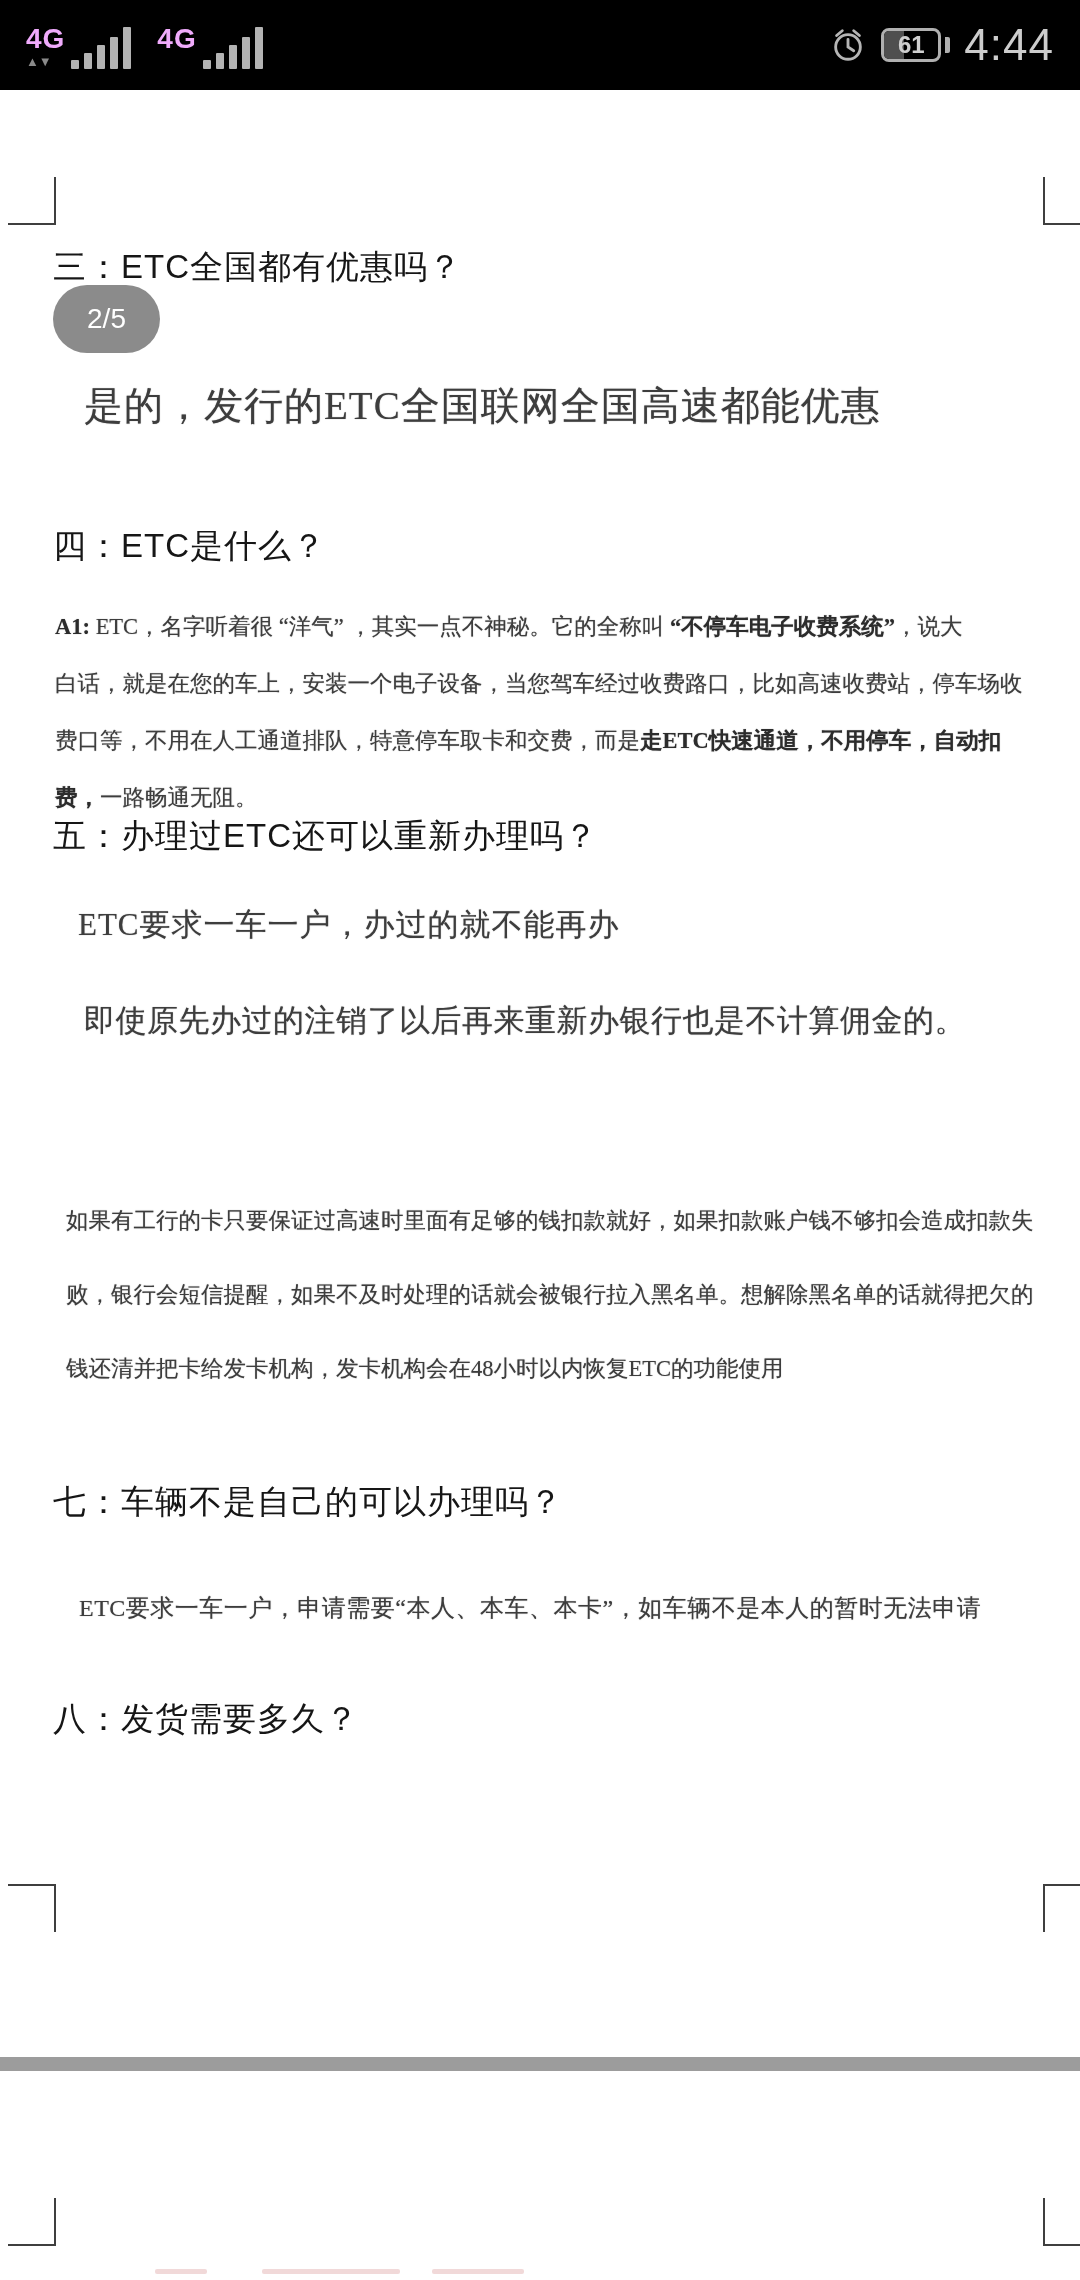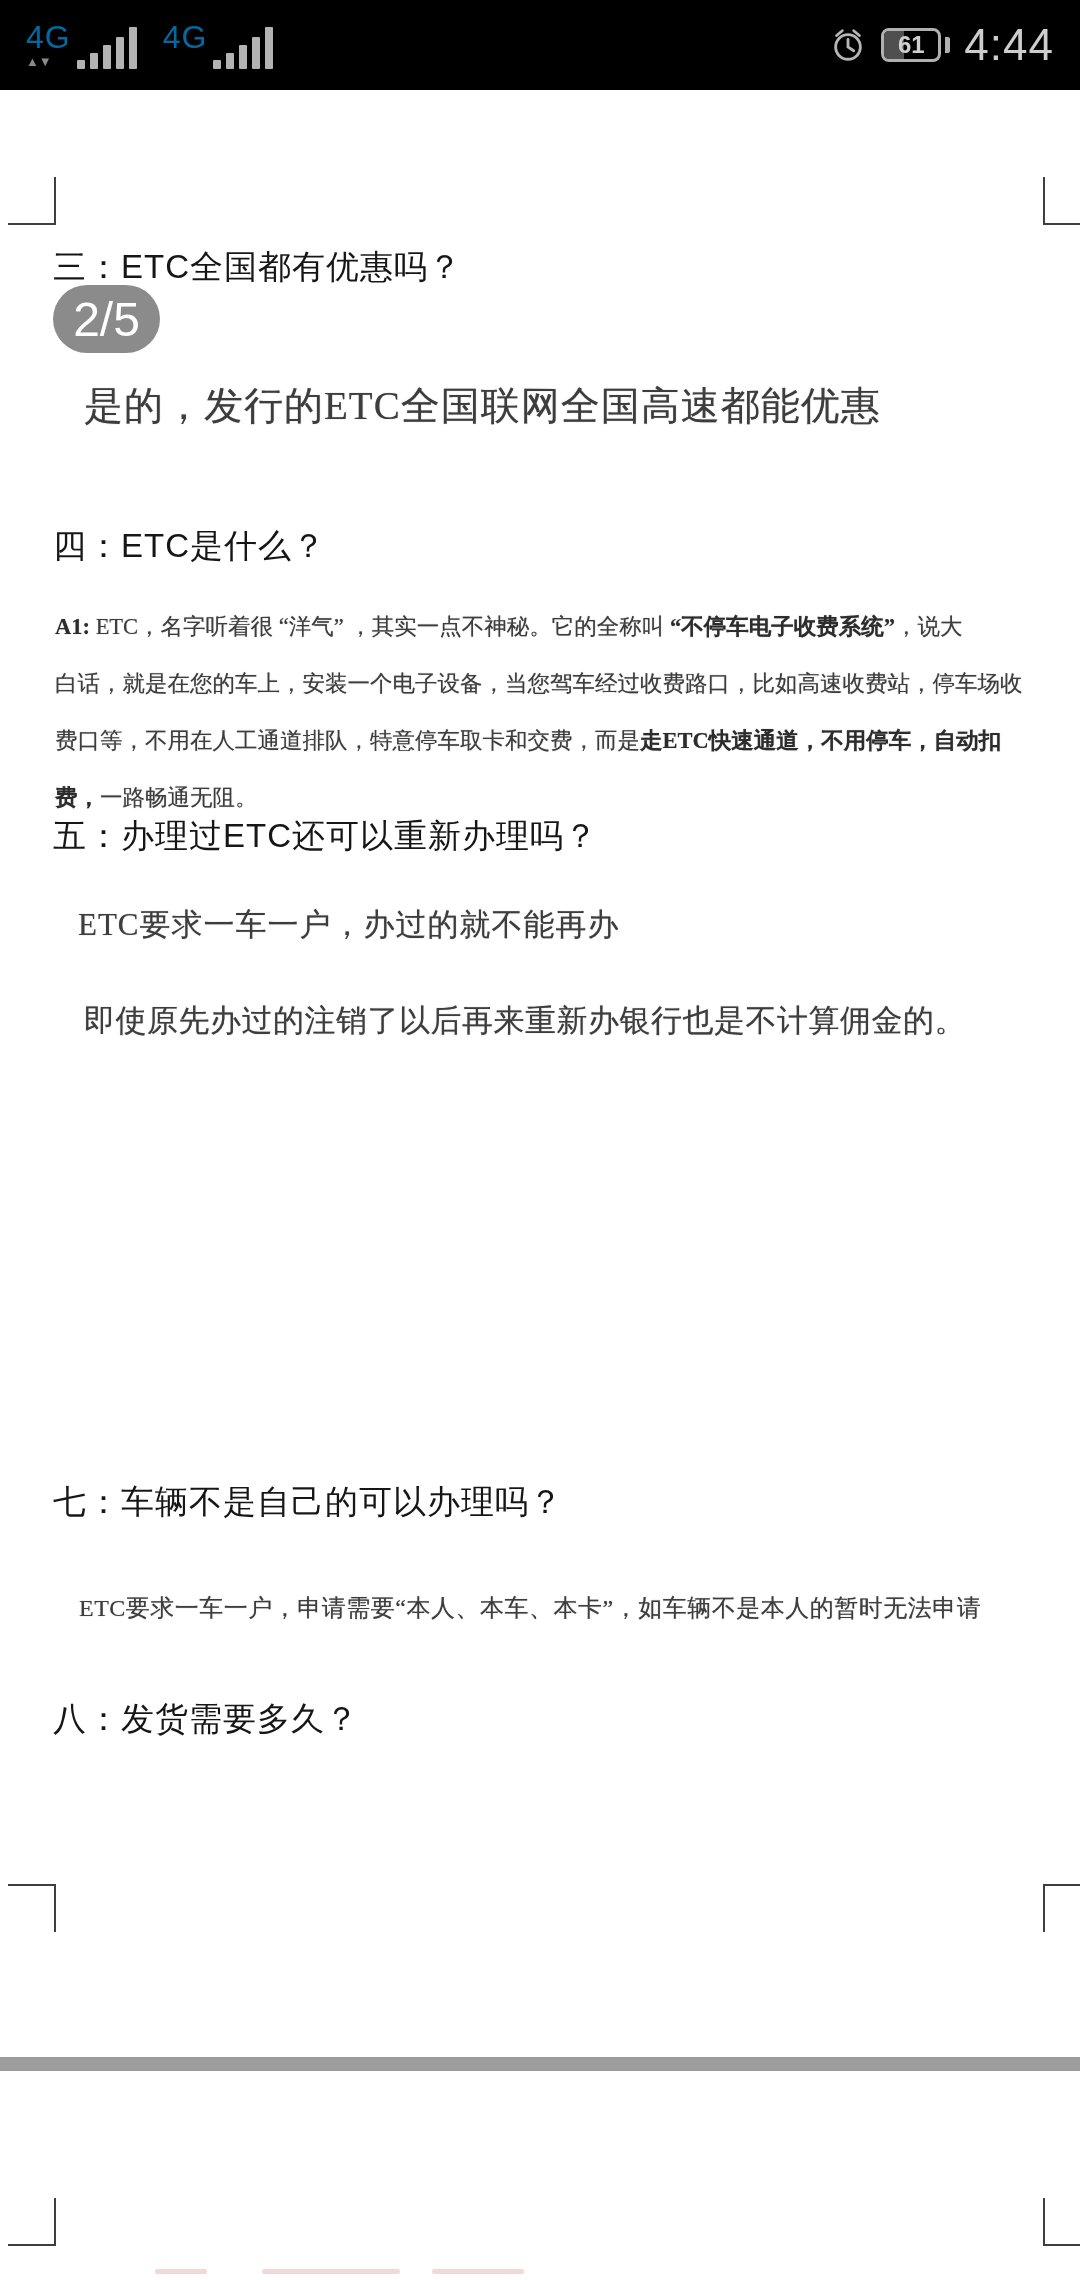--- a/index.html
+++ b/index.html
@@ -5,21 +5,21 @@
   html,body{margin:0;padding:0;background:#fff;}
   .screen{position:relative;width:1080px;height:2280px;background:#ffffff;overflow:hidden;
           font-family:"Liberation Sans","DejaVu Sans",sans-serif;}
   
   .status-bar{position:absolute;left:0;top:0;width:1080px;height:90px;background:#000;
               display:flex;align-items:center;justify-content:space-between;
               padding:0 26px;box-sizing:border-box;}
   .sb-left{display:flex;align-items:center;gap:26px;}
   .sig{display:flex;align-items:flex-end;gap:6px;}
   .sig-txt{display:flex;flex-direction:column;align-items:flex-start;line-height:1;}
-  .sig-4g{color:#0369a1;font-size:32px;font-weight:normal;letter-spacing:1px;}
+  .sig-4g{color:#f0abfc;font-size:28px;font-weight:bold;letter-spacing:1px;}
   .sig-arrows{color:#8a8a8a;font-size:13px;letter-spacing:0;margin-top:2px;height:14px;}
   .bars{display:flex;align-items:flex-end;gap:5px;height:48px;}
   .bars i{display:block;width:8px;background:#b3b3b3;border-radius:1px;}
   .sb-right{display:flex;align-items:center;gap:14px;}
   .clock-ico{width:38px;height:38px;}
   .battery{position:relative;width:60px;height:34px;border:3px solid #b0b0b0;border-radius:8px;
            display:flex;align-items:center;justify-content:center;box-sizing:border-box;}
   .battery .fill{position:absolute;left:0;top:0;bottom:0;width:36%;background:#4f4f4f;border-radius:5px 0 0 5px;}
   .battery .lvl{position:relative;color:#cfcfcf;font-size:24px;font-weight:bold;z-index:1;}
   .battery-nub{width:5px;height:16px;background:#b0b0b0;border-radius:0 2px 2px 0;margin-left:-10px;}
@@ -32,21 +32,21 @@
   .c-bl{border-right:2px solid #3f3f3f;border-top:2px solid #3f3f3f;}
   .c-br{border-left:2px solid #3f3f3f;border-top:2px solid #3f3f3f;}
   .q-head{position:absolute;left:53px;color:#161616;font-size:33px;font-weight:500;
           letter-spacing:1px;white-space:nowrap;}
   .photo{position:absolute;color:#3d3d3d;white-space:nowrap;
          font-family:"Liberation Serif","DejaVu Serif",serif;
          text-shadow:0 0 1px rgba(60,60,60,.55);filter:blur(.3px);}
   .photo b{font-weight:bold;color:#2c2c2c;}
   .badge{position:absolute;left:53px;top:285px;width:107px;height:68px;border-radius:34px;
          background:#8b8b8b;display:flex;align-items:center;justify-content:center;
-         color:#fff;font-size:48px;}
+         color:#fff;font-size:28px;}
   .sep-bar{position:absolute;left:0;top:2057px;width:1080px;height:14px;background:#9c9c9c;}
   .pink{position:absolute;height:5px;background:#e6b9b9;opacity:.55;border-radius:2px;}
 </style>
 </head>
 <body>
 
 <div class="screen">
 
   <div class="status-bar">
     <div class="sb-left">
@@ -110,20 +110,25 @@
       <div><b>A1:</b><span> ETC，名字听着很 “洋气” ，其实一点不神秘。它的全称叫 </span><b>“不停车电子收费系统”</b><span>，说大</span></div>
       <div><span>白话，就是在您的车上，安装一个电子设备，当您驾车经过收费路口，比如高速收费站，停车场收</span></div>
       <div><span>费口等，不用在人工通道排队，特意停车取卡和交费，而是</span><b>走ETC快速通道，不用停车，自动扣</b></div>
       <div><b>费，</b><span>一路畅通无阻。</span></div>
     </div>
 
     <div class="q-head" style="top:724px;">五：办理过ETC还可以重新办理吗？</div>
     <div class="photo" style="left:78px;top:814px;font-size:31px;letter-spacing:1px;">ETC要求一车一户，办过的就不能再办</div>
     <div class="photo" style="left:84px;top:910px;font-size:31px;letter-spacing:0.5px;">即使原先办过的注销了以后再来重新办银行也是不计算佣金的。</div>
 
+    <div class="photo" style="left:66px;top:1094px;font-size:22.5px;line-height:74px;">
+      <div>如果有工行的卡只要保证过高速时里面有足够的钱扣款就好，如果扣款账户钱不够扣会造成扣款失</div>
+      <div>败，银行会短信提醒，如果不及时处理的话就会被银行拉入黑名单。想解除黑名单的话就得把欠的</div>
+      <div>钱还清并把卡给发卡机构，发卡机构会在48小时以内恢复ETC的功能使用</div>
+    </div>
 
     <div class="q-head" style="top:1390px;">七：车辆不是自己的可以办理吗？</div>
     <div class="photo" style="left:79px;top:1502px;font-size:24px;letter-spacing:0.5px;">ETC要求一车一户，申请需要“本人、本车、本卡”，如车辆不是本人的暂时无法申请</div>
 
     <div class="q-head" style="top:1607px;">八：发货需要多久？</div>
 
     <div class="sep-bar" style="top:1967px;"></div>
 
     <div class="corner c-tl" style="left:8px;top:2108px;"></div>
     <div class="corner c-tr" style="left:1043px;top:2108px;"></div>

